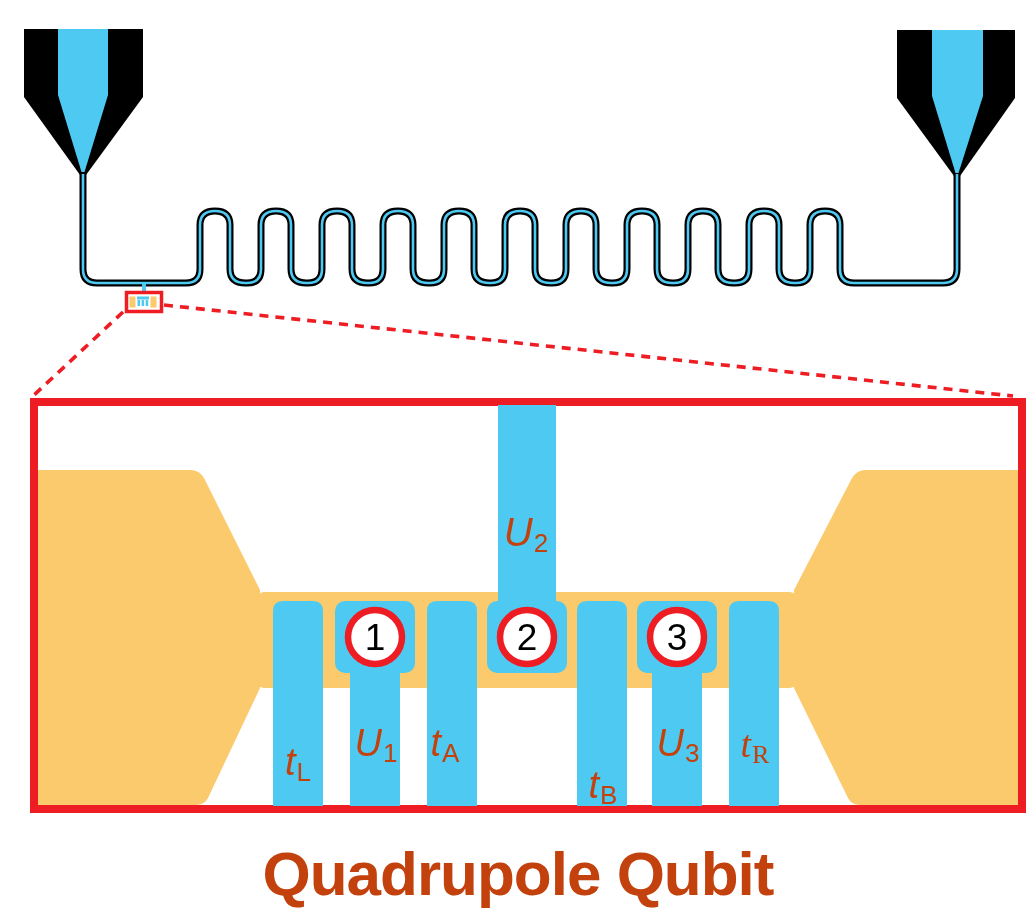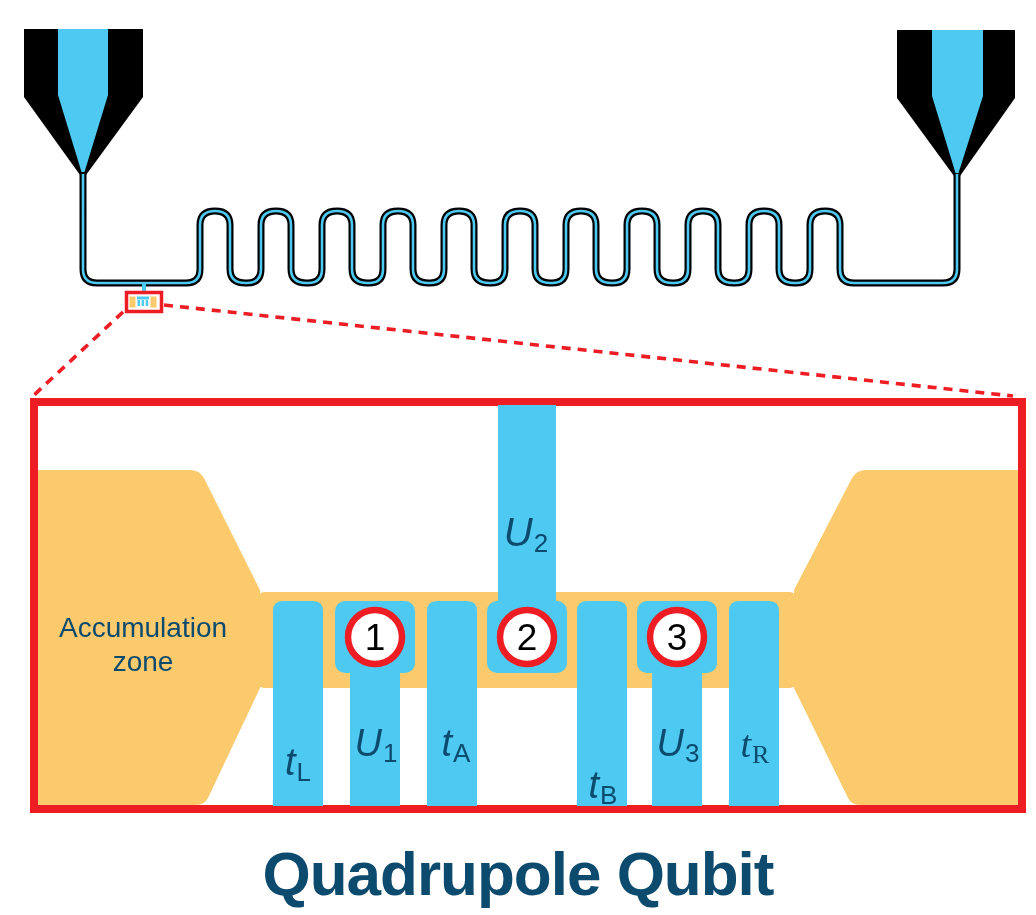--- a/index.html
+++ b/index.html
@@ -14,29 +14,29 @@
   .f-black{fill:#000;}
   .s-black{stroke:#000;fill:none;}
   .s-cyan{stroke:var(--cyan);fill:none;}
   .frame{fill:#fff;stroke:var(--red);stroke-width:8;}
   .minibox{fill:#fff;stroke:var(--red);stroke-width:3.5;}
   .callout{stroke:var(--red);stroke-width:3.6;stroke-dasharray:9 7;fill:none;}
   .ring{fill:#fff;stroke:var(--red);stroke-width:6.5;}
   .dot-num{font-family:"Liberation Sans",sans-serif;font-size:37px;fill:#000;
     text-anchor:middle;}
   
-  .lbl{position:absolute;color:#0c4a6e;white-space:nowrap;}
+  .lbl{position:absolute;color:#c2410c;white-space:nowrap;}
   .accum{left:38px;top:611px;width:210px;text-align:center;font-size:28px;
     line-height:34px;white-space:normal;}
   .gate-label{font-size:38px;font-style:italic;transform:translateX(-50%);}
   .gate-label sub{font-size:26px;font-style:normal;vertical-align:-0.22em;
     margin-left:1px;}
   .u2-label{left:526px;top:510px;}
   .g-tl{left:298px;top:722px;margin-top:19px;} .g-u1{left:376px;top:722px;text-align:right;}
-  .g-ta{left:456px;top:722px;} .g-tb{left:603px;top:764px;}
+  .g-ta{left:445px;top:722px;} .g-tb{left:603px;top:764px;}
   .g-u3{left:678px;top:722px;} .g-tr{left:755px;top:722px;font-family:Liberation Serif, serif;}
   .title{left:0;top:838px;width:1036px;text-align:center;font-size:62px;
     font-weight:700;letter-spacing:-1px;}
 </style>
 </head>
 <body>
 
 <div class="stage">
 
   <svg width="1036" height="915" viewBox="0 0 1036 915">
@@ -94,21 +94,20 @@
     <g>
       <circle class="ring" cx="527" cy="637" r="27"></circle>
       <text class="dot-num" x="527" y="650">2</text>
     </g>
     <g>
       <circle class="ring" cx="677" cy="637" r="27"></circle>
       <text class="dot-num" x="677" y="650">3</text>
     </g>
   </svg>
 
-  <div class="lbl accum">Accumulation zone</div>
 
   <div class="lbl gate-label u2-label" style="font-size:40px;"><span>U</span><sub>2</sub></div>
 
   <div class="lbl gate-label g-tl"><span>t</span><sub>L</sub></div>
 
   <div class="lbl gate-label g-u1"><span>U</span><sub>1</sub></div>
 
   <div class="lbl gate-label g-ta"><span>t</span><sub>A</sub></div>
 
   <div class="lbl gate-label g-tb"><span>t</span><sub>B</sub></div>

